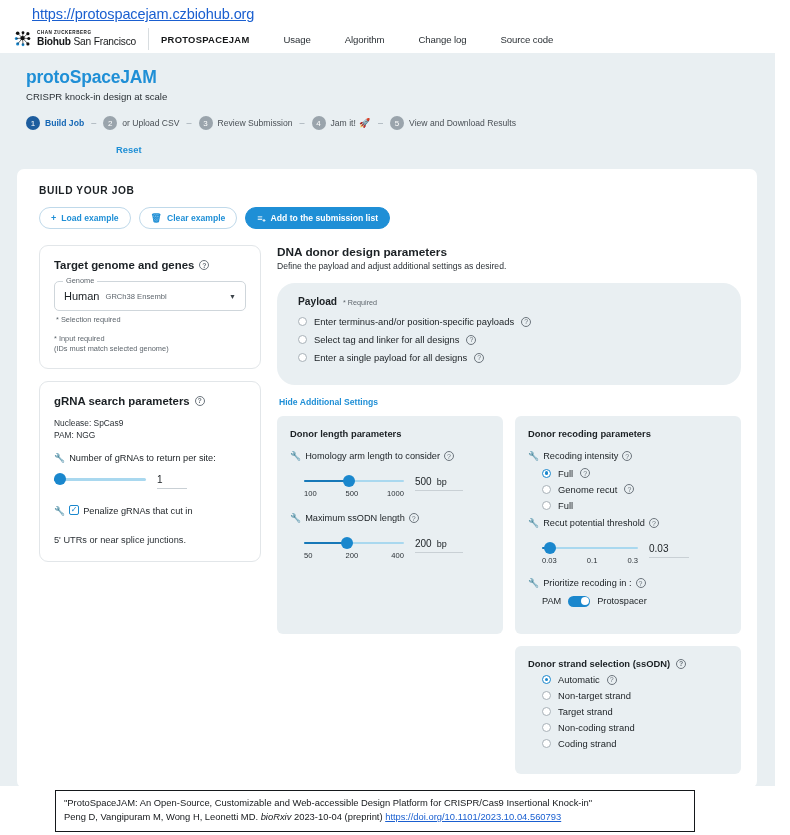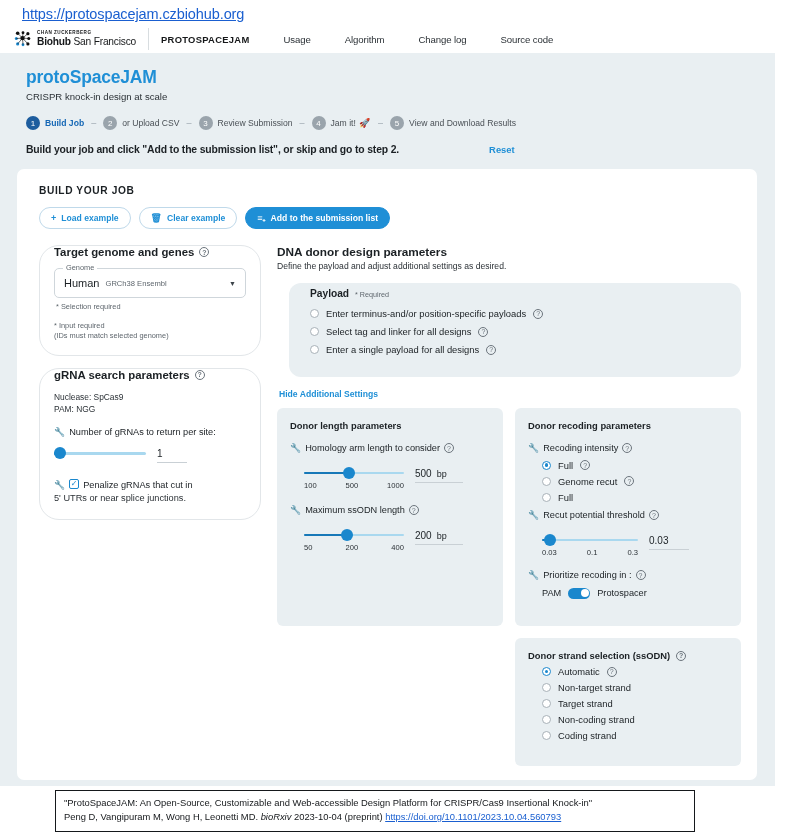--- a/index.html
+++ b/index.html
@@ -9,21 +9,21 @@
     height: 835px;
     background: #ffffff;
     font-family: "Liberation Sans", sans-serif;
     color: #1b1f22;
     overflow: hidden;
     position: relative;
   }
 
   
   .url-bar {
-    padding: 5px 0 4px 22px;
+    padding: 5px 0 4px 32px;
     background: #ffffff;
   }
   .url-link {
     color: #1a5fd0;
     font-size: 14.5px;
     text-decoration: underline;
     letter-spacing: -0.1px;
   }
 
   
@@ -126,23 +126,23 @@
   .btn-primary { background: #1f8fd6; border: 1px solid #1f8fd6; color: #ffffff; }
   .btn .gly { font-size: 9px; line-height: 1; }
 
   
   .cols { display: flex; gap: 16px; align-items: flex-start; }
   .col-left { width: 222px; flex: none; }
   .col-right { flex: 1; }
 
   .panel {
     border: 1px solid #e2e6e9;
-    border-radius: 20px;
+    border-radius: 9px;
     background: #ffffff;
-    padding: 0 14px 14px 14px;
+    padding: 13px 14px 14px 14px;
   }
   .panel + .panel { margin-top: 12px; }
   .panel-title {
     font-size: 11.4px; font-weight: bold; color: #1b2024;
     display: flex; align-items: center; gap: 5px; margin-bottom: 10px;
   }
   .help {
     display: inline-flex; align-items: center; justify-content: center;
     width: 10px; height: 10px; border-radius: 50%;
     border: 1px solid #6c757d; color: #6c757d;
@@ -202,21 +202,21 @@
   .value-box { padding-top: 1px; }
   .value-line { display: flex; align-items: baseline; gap: 5px; }
   .value-num { font-size: 10px; color: #1b2024; }
   .value-unit { font-size: 9px; color: #1b2024; }
   .value-underline { height: 1px; background: #c9d0d5; margin-top: 3px; }
 
   
   .rc-title { font-size: 11.8px; font-weight: bold; color: #1b2024; margin-bottom: 2px;}
   .rc-sub { font-size: 8.6px; color: #2b3136; margin-bottom: 12px; }
 
-  .tint-box { background: #e9eff2; border-radius: 12px; padding: 5px 16px 15px 21px; margin-left: 12px; }
+  .tint-box { background: #e9eff2; border-radius: 18px; padding: 13px 16px 15px 21px; }
   .payload-head { display: flex; align-items: baseline; gap: 6px; margin-bottom: 9px; }
   .payload-title { font-size: 10.2px; font-weight: bold; color: #1b2024; }
   .payload-req { font-size: 7.2px; color: #5e666d; }
 
   .radio-row { display: flex; align-items: center; gap: 7px; margin: 7px 0; }
   .radio {
     width: 9px; height: 9px; border-radius: 50%;
     border: 1px solid #a8b1b8; background: #fff; flex: none; cursor: pointer;
     position: relative;
   }
@@ -343,21 +343,20 @@
         <span class="rocket">🚀</span>
       </div>
       <span class="step-dash">–</span>
       <div class="step">
         <span class="step-num">5</span>
         <span class="step-label">View and Download Results</span>
       </div>
     </div>
 
     <div class="instruction-row">
-      <div class="instruction">Build your job and click "Add to the submission list", or skip and go to step 2.</div>
       <div class="reset-link">Reset</div>
     </div>
   </div>
 
   <div class="job-card">
     <div class="job-title">BUILD YOUR JOB</div>
 
     <div class="btn-row">
       <div class="btn btn-outline">
         <span class="gly">+</span>
@@ -426,21 +425,21 @@
               </div>
               <div class="value-underline"></div>
             </div>
           </div>
 
           <div class="param-label" style="margin-top:16px">
             <span class="wrench">🔧</span>
             <span class="cb">✓</span>
             <span>Penalize gRNAs that cut in</span>
           </div>
-          <div class="sub-line" style="font-size:9.2px;margin-top:0">5' UTRs or near splice junctions.</div>
+          <div class="sub-line" style="font-size:9.2px;margin-top:16px">5' UTRs or near splice junctions.</div>
         </div>
       </div>
 
       <div class="col-right">
 
         <div class="rc-title">DNA donor design parameters</div>
         <div class="rc-sub">Define the payload and adjust additional settings as desired.</div>
 
         <div class="tint-box">
           <div class="payload-head">

